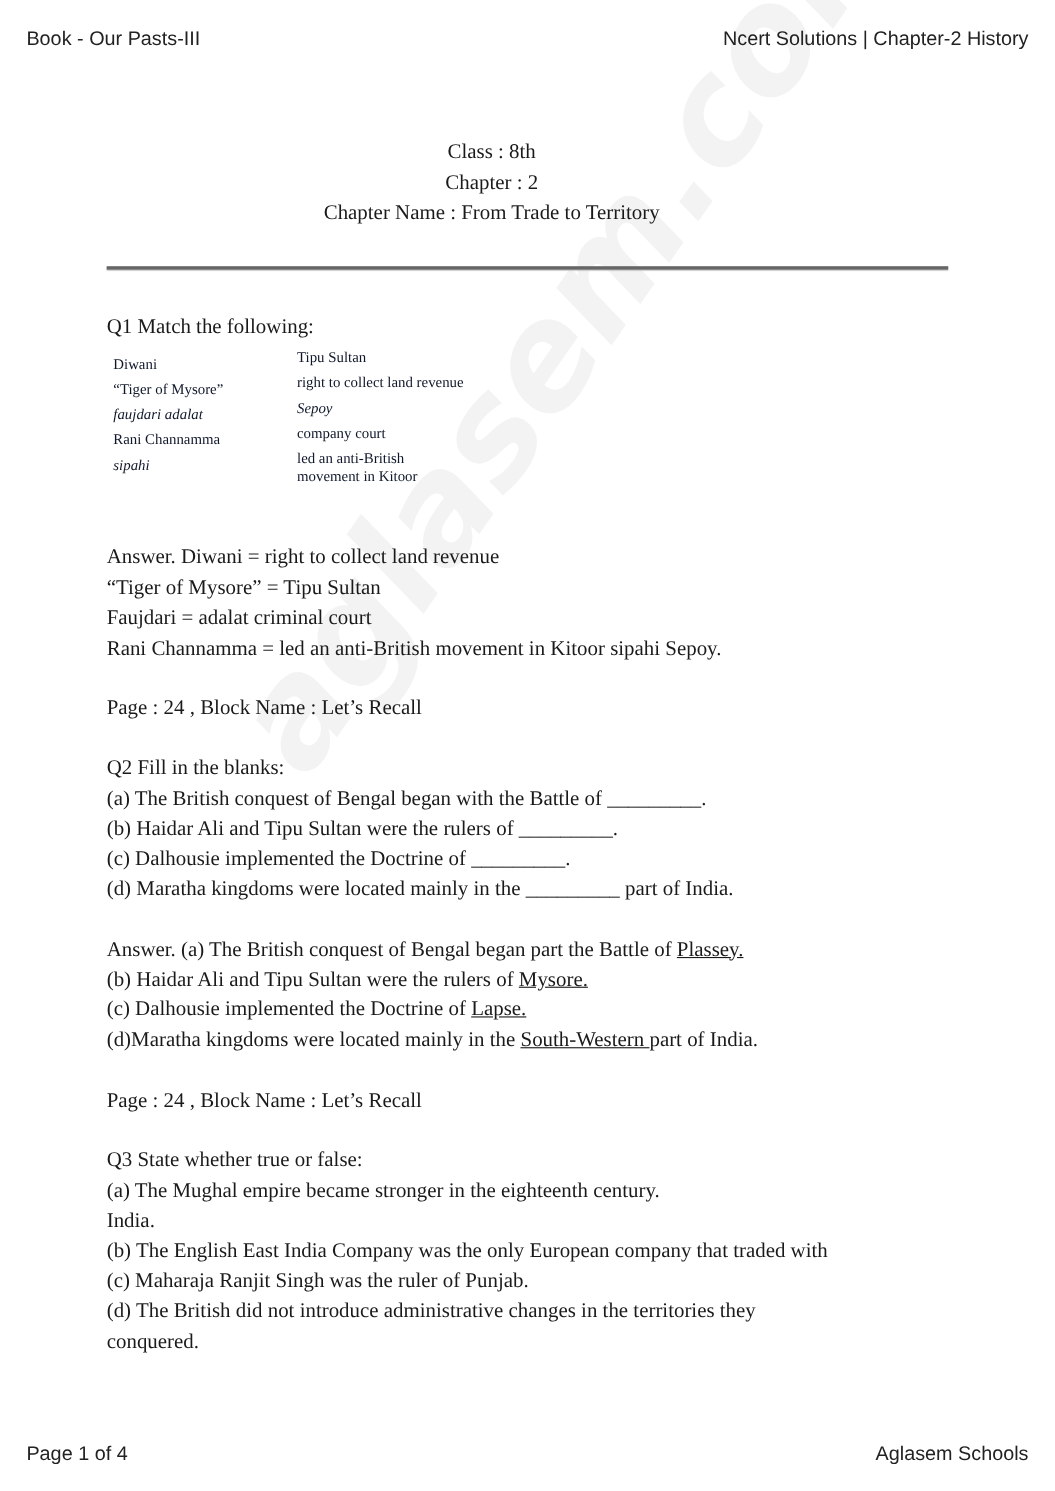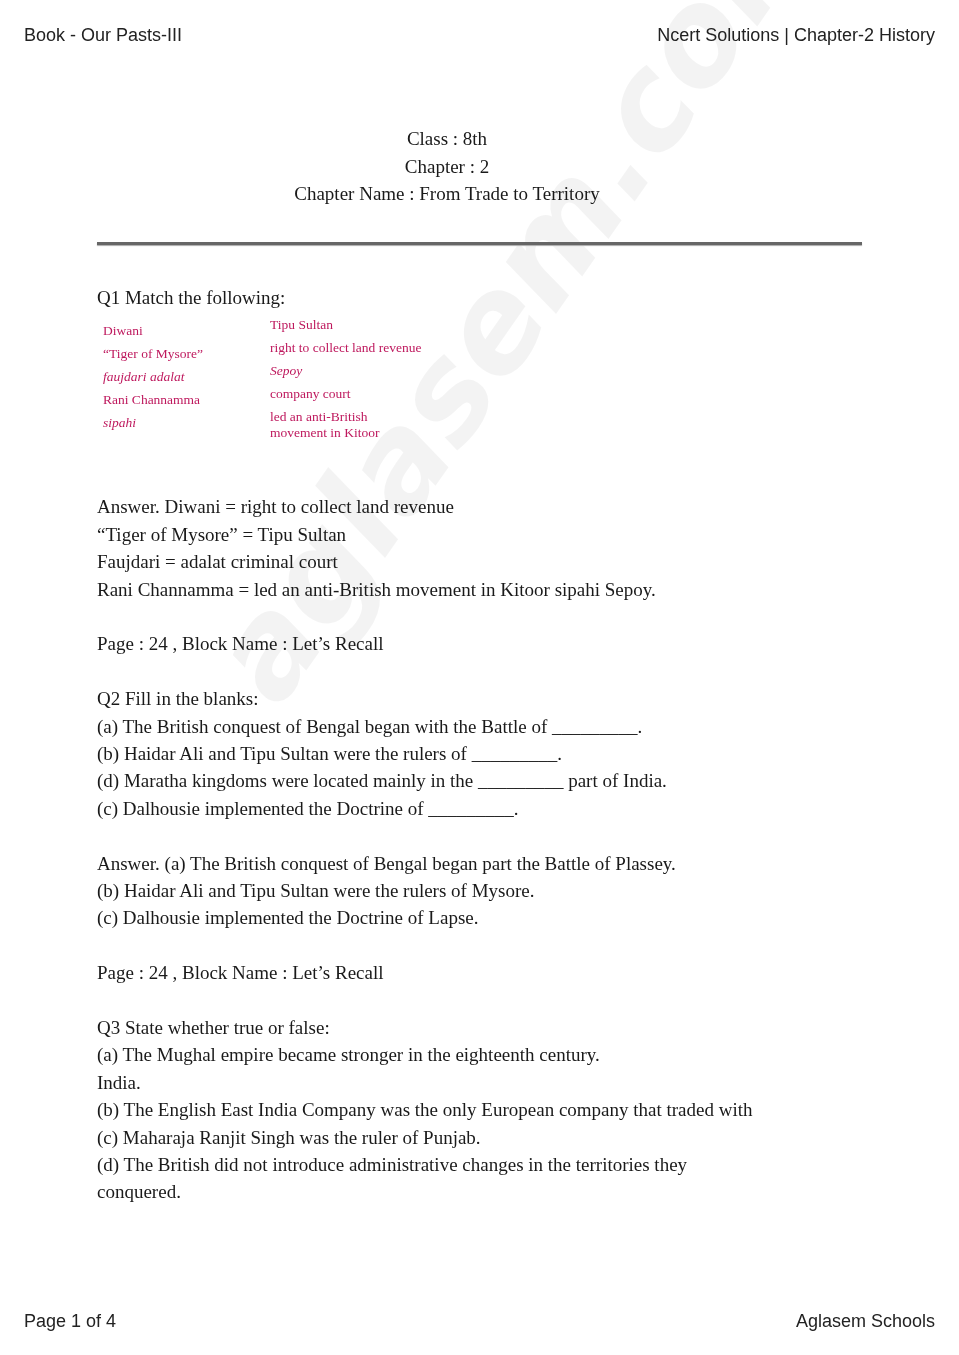--- a/index.html
+++ b/index.html
@@ -8,22 +8,22 @@
     .hdr-left { left:24px; top:25px; }
     .hdr-right { right:24px; top:25px; }
     .ftr-left { left:24px; top:1311px; }
     .ftr-right { right:24px; top:1311px; }
     .serif { font-family:"Liberation Serif", "DejaVu Serif", serif; }
     .title-block { position:absolute; left:0; width:894px; top:125px; text-align:center; font-size:19px; line-height:27.5px; }
     .rule { position:absolute; left:97px; width:765px; top:242px; height:3px; background:#666; box-shadow:0 1px 1px #aaa; }
     .content { position:absolute; left:97px; top:284px; width:770px; font-size:19px; line-height:27.4px; }
     .line { white-space:nowrap; }
     .gap { height:27.4px; }
-    .u { }
-    .match-img { position:relative; height:160px; width:380px; font-size:13.5px; color:#be185d; margin-top:2px; margin-bottom:20px; }
+    .u { text-decoration:underline; }
+    .match-img { position:relative; height:160px; width:380px; font-size:13.5px; color:#0f172a; margin-top:2px; margin-bottom:20px; }
     .match-row { position:absolute; left:6px; width:370px; }
     .mcol-l { position:absolute; left:0; }
     .mcol-r { position:absolute; left:167px; width:200px; line-height:16px; }
     .it { font-style:italic; }
     .watermark { position:absolute; left:180px; top:640px; font-family:"DejaVu Sans", sans-serif; font-weight:bold; font-style:italic; font-size:130px; color:#000; opacity:0.045; transform:rotate(-55deg); transform-origin:left top; white-space:nowrap; pointer-events:none; }
   </style>
 </head>
 <body>
 
 <div class="watermark">aglasem.com</div>
@@ -72,26 +72,27 @@
   <div class="line">“Tiger of Mysore” = Tipu Sultan</div>
   <div class="line">Faujdari = adalat criminal court</div>
   <div class="line">Rani Channamma = led an anti-British movement in Kitoor sipahi Sepoy.</div>
   <div class="gap"></div>
   <div class="line">Page : 24 , Block Name : Let’s Recall</div>
   <div class="gap"></div>
 
   <div class="line">Q2 Fill in the blanks:</div>
   <div class="line">(a) The British conquest of Bengal began with the Battle of _________.</div>
   <div class="line">(b) Haidar Ali and Tipu Sultan were the rulers of _________.</div>
+  <div class="line">(c) Dalhousie implemented the Doctrine of _________.</div>
   <div class="line">(d) Maratha kingdoms were located mainly in the _________ part of India.</div>
-  <div class="line">(c) Dalhousie implemented the Doctrine of _________.</div>
   <div class="gap"></div>
   <div class="line"><span>Answer. (a) The British conquest of Bengal began part the Battle of </span><span class="u">Plassey.</span><span></span></div>
   <div class="line"><span>(b) Haidar Ali and Tipu Sultan were the rulers of </span><span class="u">Mysore.</span><span></span></div>
   <div class="line"><span>(c) Dalhousie implemented the Doctrine of </span><span class="u">Lapse.</span><span></span></div>
+  <div class="line"><span>(d)Maratha kingdoms were located mainly in the </span><span class="u" style="white-space:pre">South-Western </span><span>part of India.</span></div>
   <div class="gap"></div>
   <div class="line">Page : 24 , Block Name : Let’s Recall</div>
   <div class="gap"></div>
 
   <div class="line">Q3 State whether true or false:</div>
   <div class="line">(a) The Mughal empire became stronger in the eighteenth century.</div>
   <div class="line">India.</div>
   <div class="line">(b) The English East India Company was the only European company that traded with</div>
   <div class="line">(c) Maharaja Ranjit Singh was the ruler of Punjab.</div>
   <div class="line">(d) The British did not introduce administrative changes in the territories they</div>

